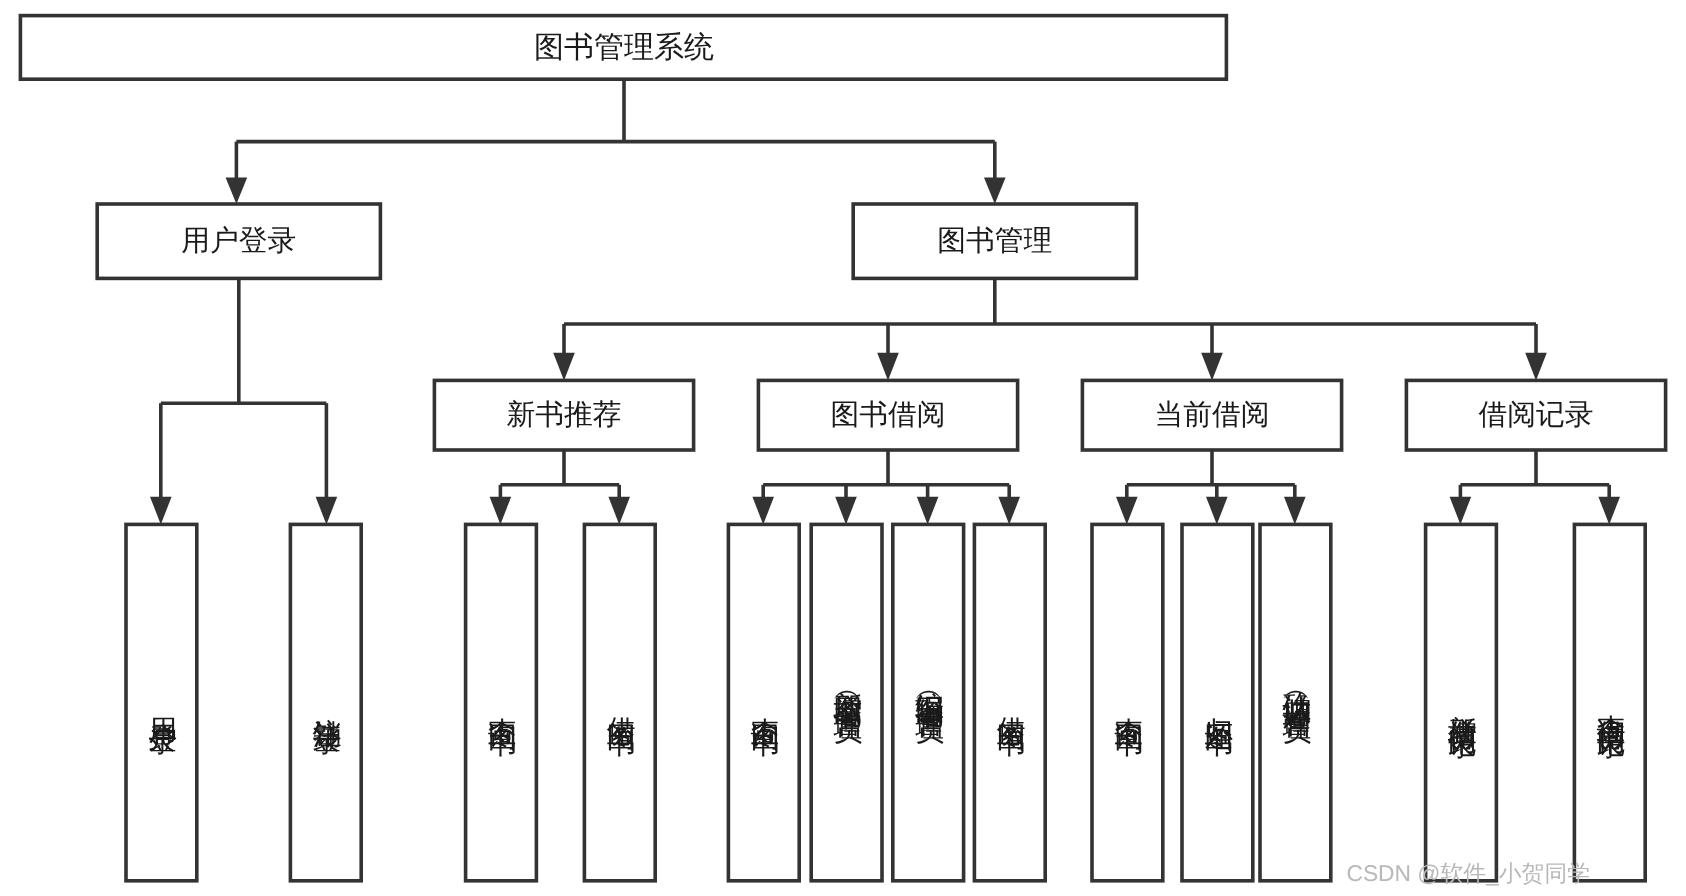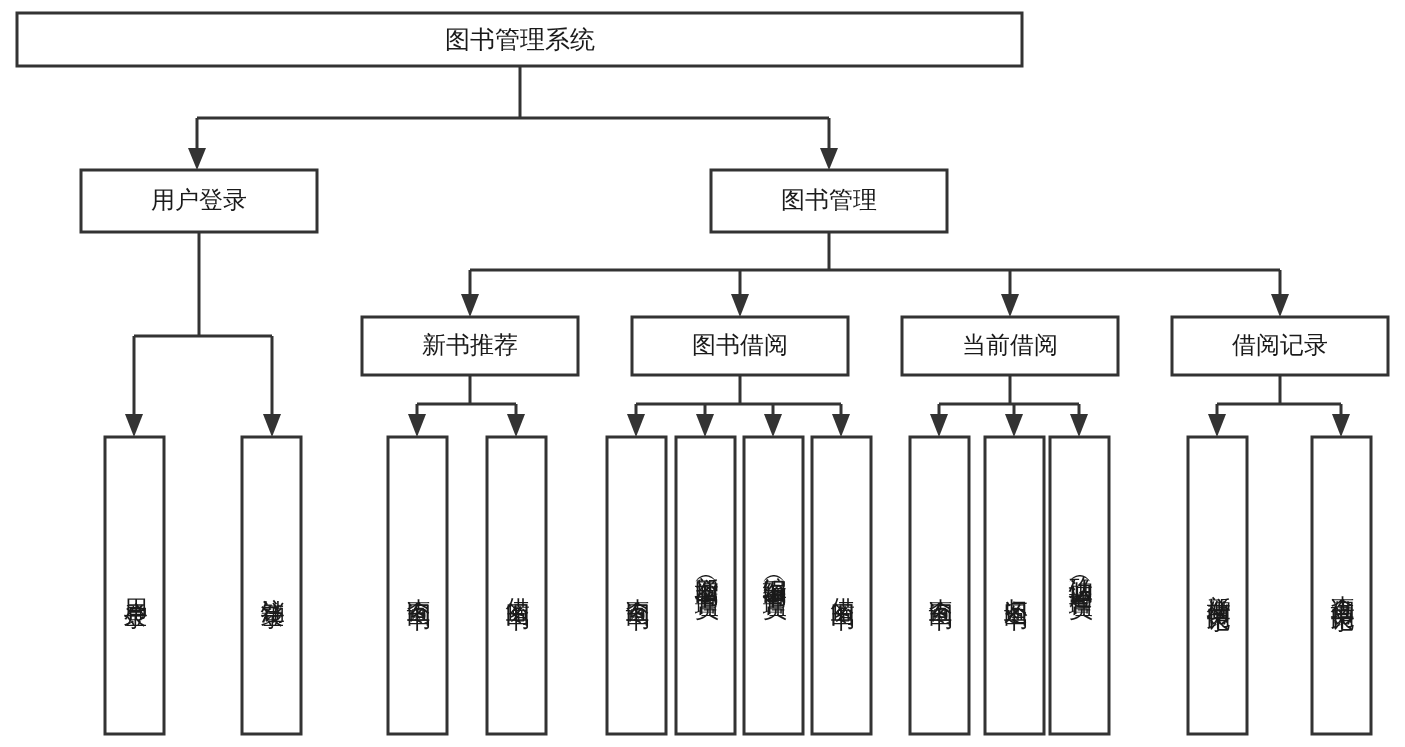--- a/index.html
+++ b/index.html
@@ -222,14 +222,15 @@
       <rect class="node-box" x="1188" y="437" width="59" height="297"></rect>
       <text class="node-label label-leaf" x="1217" y="585">新增借阅记录</text>
     </g>
     <g>
       <rect class="node-box" x="1312" y="437" width="59" height="297"></rect>
       <text class="node-label label-leaf" x="1341" y="585">查询借阅记录</text>
     </g>
 
   </svg>
 
+  <div class="watermark-text">CSDN @软件_小贺同学</div>
 
 </div>
 
 </body></html>

